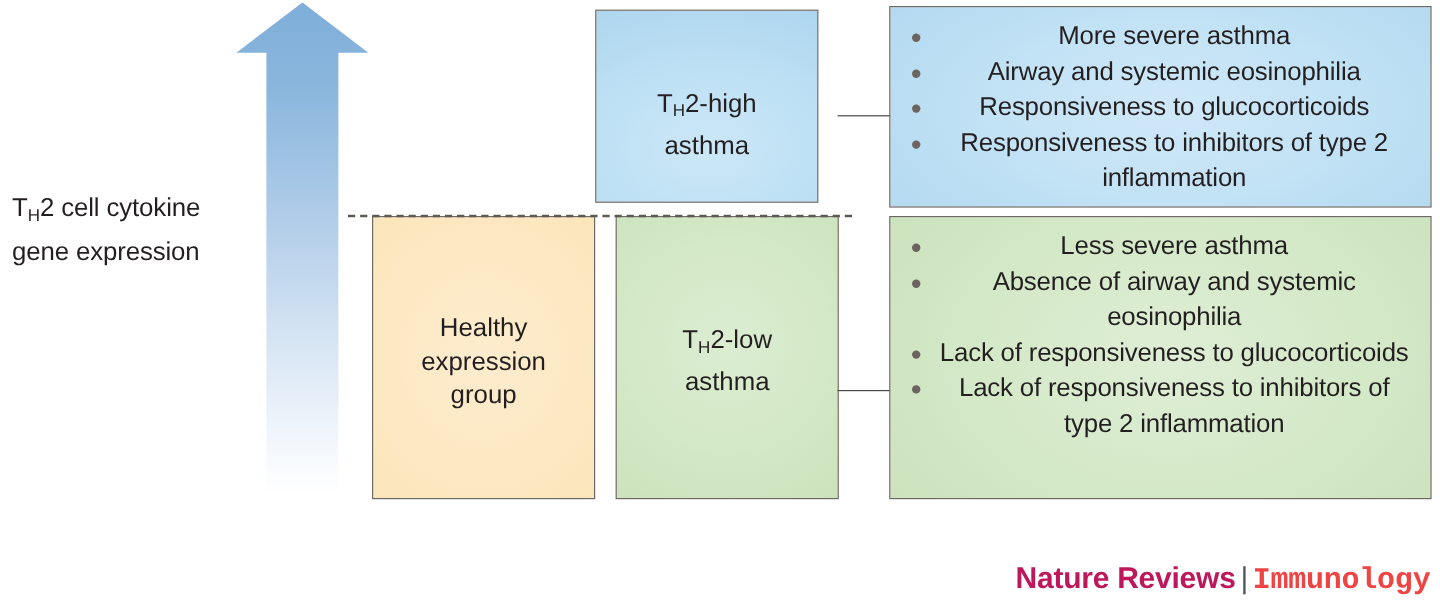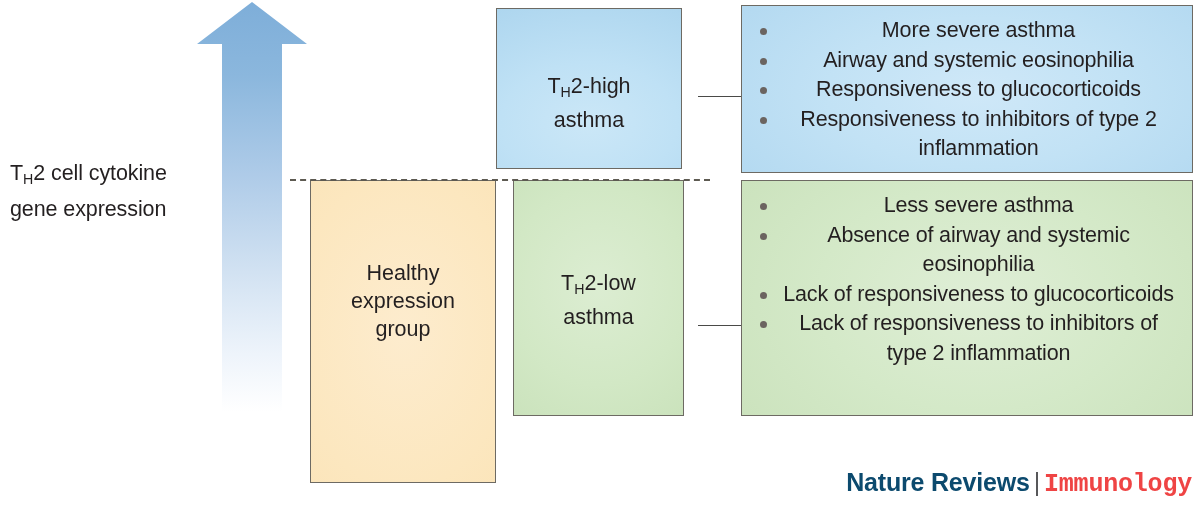--- a/index.html
+++ b/index.html
@@ -67,31 +67,31 @@
     width: 186px;
     height: 161px;
     background: radial-gradient(ellipse 150% 120% at 50% 72%, #cbe7f7 0%, #bfe1f5 32%, #a9d3ed 78%, #a2cfeb 100%);
     margin-left: 12px;
   }
   #box-th2-high .box-text { top: 63px; }
 
   #box-th2-low {
     left: 513px;
     top: 180px;
-    width: 171px;
+    width: 186px;
     height: 236px;
     background: radial-gradient(ellipse 150% 120% at 50% 45%, #dcedd2 0%, #d2e8c5 35%, #c3ddb3 80%, #bdd9ac 100%);
   }
   #box-th2-low .box-text { top: 88px; }
 
   #box-healthy {
     left: 310px;
     top: 180px;
     width: 186px;
-    height: 303px;
+    height: 236px;
     background: radial-gradient(ellipse 150% 130% at 50% 50%, #fdecce 0%, #fce7bf 40%, #f9dfae 85%, #f7dca7 100%);
   }
   #box-healthy .box-text { top: 78px; }
 
   
   .panel {
     position: absolute;
     box-sizing: border-box;
     border: 1.3px solid #6d6a63;
     padding: 10px 14px 10px 16px;
@@ -156,21 +156,21 @@
   
   #branding {
     position: absolute;
     right: 8px;
     top: 468px;
     font-size: 25px;
     font-weight: bold;
     white-space: nowrap;
     letter-spacing: -0.2px;
   }
-  #brand-nature { color: #0c4a6e; }
+  #brand-nature { color: #be185d; }
   #brand-divider { color: #58585a; font-weight: normal; padding: 0 4px; }
   #brand-journal { color: #ef4444; font-family: Liberation Mono, monospace; }
 </style>
 </head>
 <body>
 
 <div id="figure">
 
   <div id="axis-label">
     <span><span>T</span><span class="sub">H</span><span>2 cell cytokine</span></span><br>

